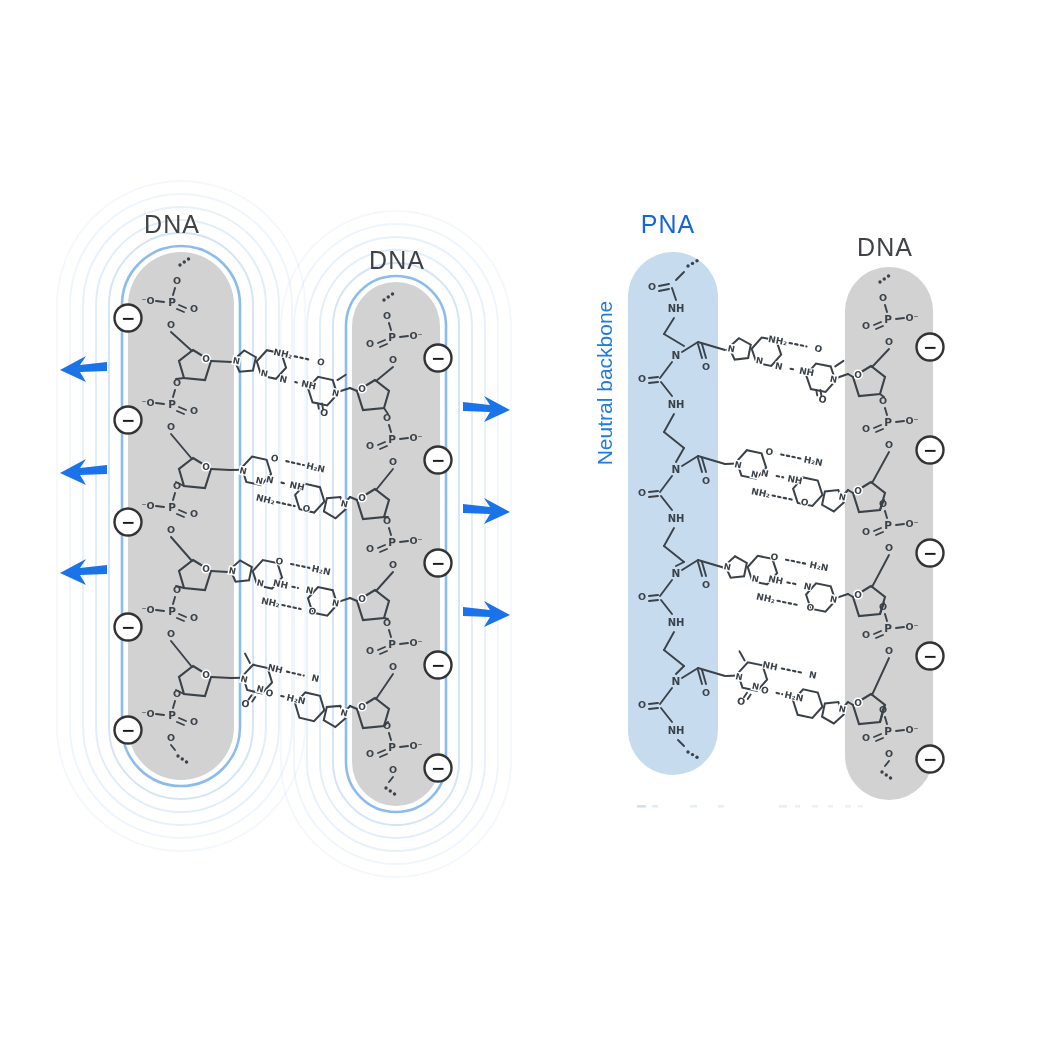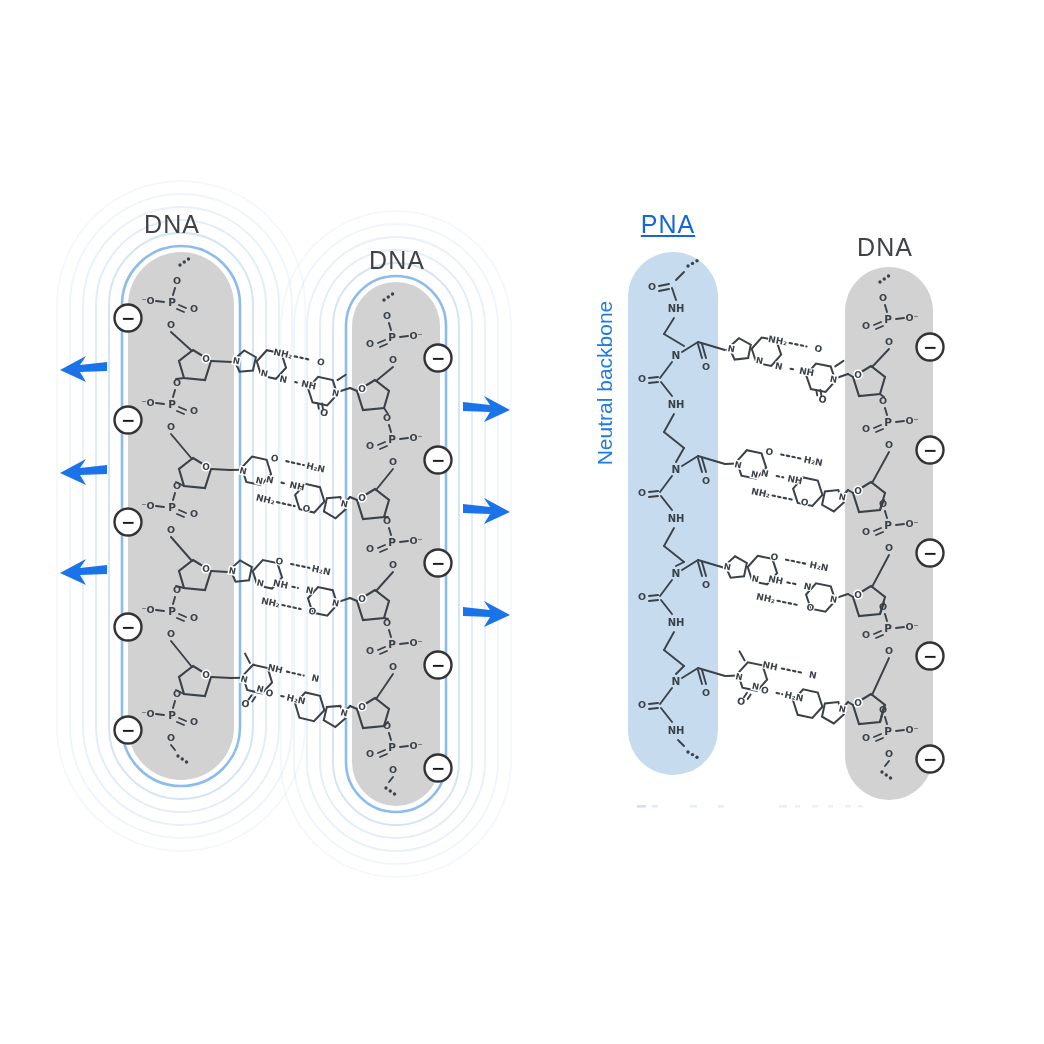--- a/index.html
+++ b/index.html
@@ -1,21 +1,21 @@
 <!DOCTYPE html>
 <html><head>
 <meta charset="utf-8">
 <style>
   html,body{margin:0;padding:0;background:#ffffff;}
   .stage{position:relative;width:1044px;height:1044px;background:#ffffff;overflow:hidden;
          font-family:"Liberation Sans",sans-serif;}
   svg{position:absolute;left:0;top:0;}
   .strand-label{position:absolute;font-size:25px;letter-spacing:1px;color:#3f4347;
                 transform:translate(-50%,0);white-space:nowrap;}
-  .strand-label.blue{color:#1566d6;text-decoration:underline;}
+  .strand-label.blue{color:#1566d6;}
   .vertical-label{position:absolute;font-size:21px;color:#1f7ce2;white-space:nowrap;
                   transform:translate(-50%,-50%) rotate(-90deg);}
 </style>
 </head>
 <body>
 
 <div class="stage">
   <svg id="scene" width="1044" height="1044" viewBox="0 0 1044 1044">
       <g>
         <rect x="122" y="246" width="118" height="540" rx="59" ry="59" fill="none" stroke="#8cbcee" stroke-width="2.6" opacity="1"></rect>

